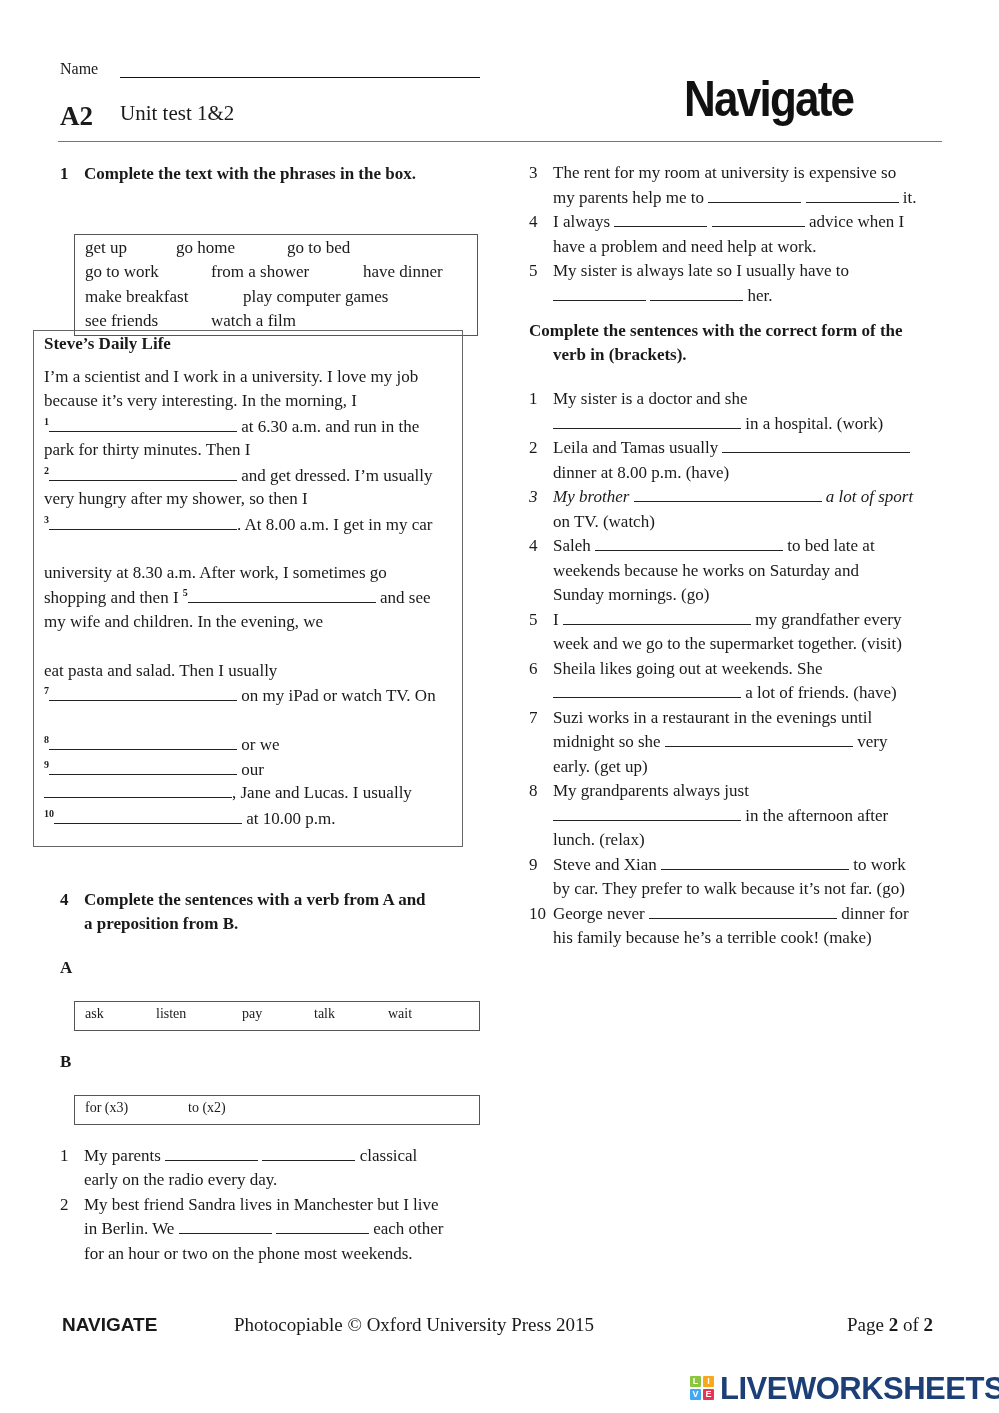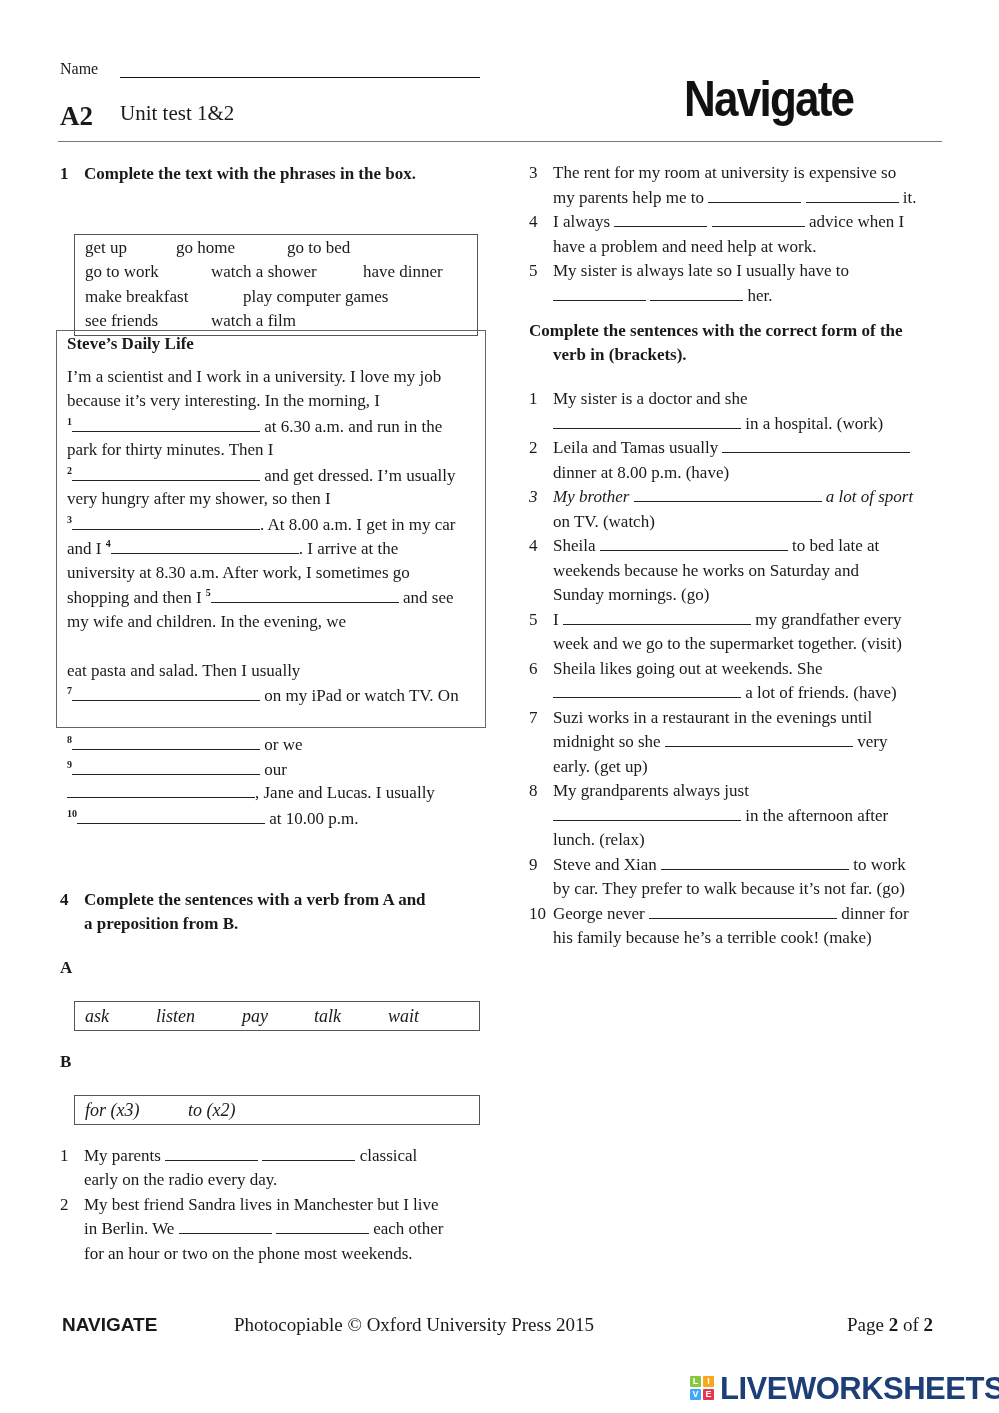--- a/index.html
+++ b/index.html
@@ -33,34 +33,34 @@
 
   
   #s1-title { left: 60px; top: 162px; }
   #phrase-box {
     left: 74px; top: 206px; width: 404px; height: 102px;
     border: 1px solid #555; box-sizing: border-box; margin-top: 28px;
   }
   .phrase { position: absolute; font-size: 17px; white-space: nowrap; }
 
   #story-box {
-    left: 56px; top: 330px; width: 430px; height: 398px;
+    left: 33px; top: 330px; width: 430px; height: 517px;
     border: 1px solid #666; box-sizing: border-box;
   }
   #story-title { position: absolute; left: 10px; top: 3px; font-size: 17px; font-weight: bold; }
   .sline { position: absolute; left: 10px; font-size: 17px; white-space: nowrap; }
 
   
   #s4-title1 { left: 60px; top: 888px; }
   #s4-title2 { left: 84px; top: 912px; }
   #label-a { left: 60px; top: 958px; font-size: 17px; font-weight: bold; }
   #box-a { left: 74px; top: 1001px; width: 406px; height: 30px; border: 1px solid #555; box-sizing: border-box; }
   #label-b { left: 60px; top: 1052px; font-size: 17px; font-weight: bold; }
   #box-b { left: 74px; top: 1095px; width: 406px; height: 30px; border: 1px solid #555; box-sizing: border-box; }
-  .boxword { position: absolute; top: 4px; font-size: 18px; white-space: nowrap; font-style: italic; }
+  .boxword { position: absolute; top: 4px; font-size: 14px; white-space: nowrap; }
 
   .item-line { position: absolute; font-size: 17px; white-space: nowrap; line-height: 24.5px; }
 
   
   #footer-brand { left: 62px; top: 1314px; font-size: 19px; font-weight: bold; font-family: "Liberation Sans", "DejaVu Sans", sans-serif; }
   #footer-copy { left: 234px; top: 1314px; font-size: 19px; }
   #footer-page { left: 847px; top: 1314px; font-size: 19px; }
 
   
   #lw-logo { left: 690px; top: 1374px; height: 30px; }
@@ -81,39 +81,38 @@
 
 <div id="s1-title" class="abs txt bold">
   <span class="num">1</span><span>Complete the text with the phrases in the box.</span>
 </div>
 
 <div id="phrase-box" class="abs">
   <span class="phrase" style="left:10px;top:3px">get up</span>
   <span class="phrase" style="left:101px;top:3px">go home</span>
   <span class="phrase" style="left:212px;top:3px">go to bed</span>
   <span class="phrase" style="left:10px;top:27px">go to work</span>
-  <span class="phrase" style="left:136px;top:27px">watch a shower</span>
+  <span class="phrase" style="left:136px;top:27px">from a shower</span>
   <span class="phrase" style="left:288px;top:27px">have dinner</span>
   <span class="phrase" style="left:10px;top:52px">make breakfast</span>
   <span class="phrase" style="left:168px;top:52px">play computer games</span>
   <span class="phrase" style="left:10px;top:76px">see friends</span>
   <span class="phrase" style="left:136px;top:76px">watch a film</span>
 </div>
 
 <div id="story-box" class="abs">
   <div id="story-title">Steve’s Daily Life</div>
 
   <div class="sline" style="top:36px"><span>I’m a scientist and I work in a university. I love my job</span></div>
   <div class="sline" style="top:60px"><span>because it’s very interesting. In the morning, I</span></div>
   <div class="sline" style="top:85px"><span class="sup">1</span><span class="blank b20"></span><span> at 6.30 a.m. and run in the</span></div>
   <div class="sline" style="top:109px"><span>park for thirty minutes. Then I</span></div>
   <div class="sline" style="top:134px"><span class="sup">2</span><span class="blank b20"></span><span> and get dressed. I’m usually</span></div>
   <div class="sline" style="top:158px"><span>very hungry after my shower, so then I</span></div>
   <div class="sline" style="top:183px"><span class="sup">3</span><span class="blank b20"></span><span>. At 8.00 a.m. I get in my car</span></div>
-  <div class="sline" style="top:207px"><span>and I </span><span class="sup">4</span><span class="blank b20"></span><span>. I arrive at the</span></div>
   <div class="sline" style="top:232px"><span>university at 8.30 a.m. After work, I sometimes go</span></div>
   <div class="sline" style="top:256px"><span>shopping and then I </span><span class="sup">5</span><span class="blank b20"></span><span> and see</span></div>
   <div class="sline" style="top:281px"><span>my wife and children. In the evening, we</span></div>
   <div class="sline" style="top:330px"><span>eat pasta and salad. Then I usually</span></div>
   <div class="sline" style="top:354px"><span class="sup">7</span><span class="blank b20"></span><span> on my iPad or watch TV. On</span></div>
   <div class="sline" style="top:403px"><span class="sup">8</span><span class="blank b20"></span><span> or we</span></div>
   <div class="sline" style="top:428px"><span class="sup">9</span><span class="blank b20"></span><span> our</span></div>
   <div class="sline" style="top:452px"><span class="blank b20"></span><span>, Jane and Lucas. I usually</span></div>
   <div class="sline" style="top:477px"><span class="sup">10</span><span class="blank b20"></span><span> at 10.00 p.m.</span></div>
 </div>
@@ -155,21 +154,21 @@
 <div class="item-line bold" style="left:529px;top:319px">Complete the sentences with the correct form of the</div>
 <div class="item-line bold" style="left:553px;top:343px">verb in (brackets).</div>
 
 <div id="s5-items">
     <div class="item-line" style="left: 529px; top: 387px;"><span class="num">1</span><span>My sister is a doctor and she</span></div>
     <div class="item-line" style="left: 553px; top: 412px;"><span class="blank b20"></span><span> in a hospital. (work)</span></div>
     <div class="item-line" style="left: 529px; top: 436px;"><span class="num">2</span><span>Leila and Tamas usually </span><span class="blank b20"></span></div>
     <div class="item-line" style="left: 553px; top: 461px;"><span>dinner at 8.00 p.m. (have)</span></div>
     <div class="item-line" style="left: 529px; top: 485px; font-style: italic;"><span class="num">3</span><span>My brother </span><span class="blank b20"></span><span> a lot of sport</span></div>
     <div class="item-line" style="left: 553px; top: 510px;"><span>on TV. (watch)</span></div>
-    <div class="item-line" style="left: 529px; top: 534px;"><span class="num">4</span><span>Sheila </span><span class="blank b20"></span><span> to bed late at</span></div>
+    <div class="item-line" style="left: 529px; top: 534px;"><span class="num">4</span><span>Saleh </span><span class="blank b20"></span><span> to bed late at</span></div>
     <div class="item-line" style="left: 553px; top: 559px;"><span>weekends because he works on Saturday and</span></div>
     <div class="item-line" style="left: 553px; top: 583px;"><span>Sunday mornings. (go)</span></div>
     <div class="item-line" style="left: 529px; top: 608px;"><span class="num">5</span><span>I </span><span class="blank b20"></span><span> my grandfather every</span></div>
     <div class="item-line" style="left: 553px; top: 632px;"><span>week and we go to the supermarket together. (visit)</span></div>
     <div class="item-line" style="left: 529px; top: 657px;"><span class="num">6</span><span>Sheila likes going out at weekends. She</span></div>
     <div class="item-line" style="left: 553px; top: 681px;"><span class="blank b20"></span><span> a lot of friends. (have)</span></div>
     <div class="item-line" style="left: 529px; top: 706px;"><span class="num">7</span><span>Suzi works in a restaurant in the evenings until</span></div>
     <div class="item-line" style="left: 553px; top: 730px;"><span>midnight so she </span><span class="blank b20"></span><span> very</span></div>
     <div class="item-line" style="left: 553px; top: 755px;"><span>early. (get up)</span></div>
     <div class="item-line" style="left: 529px; top: 779px;"><span class="num">8</span><span>My grandparents always just</span></div>

